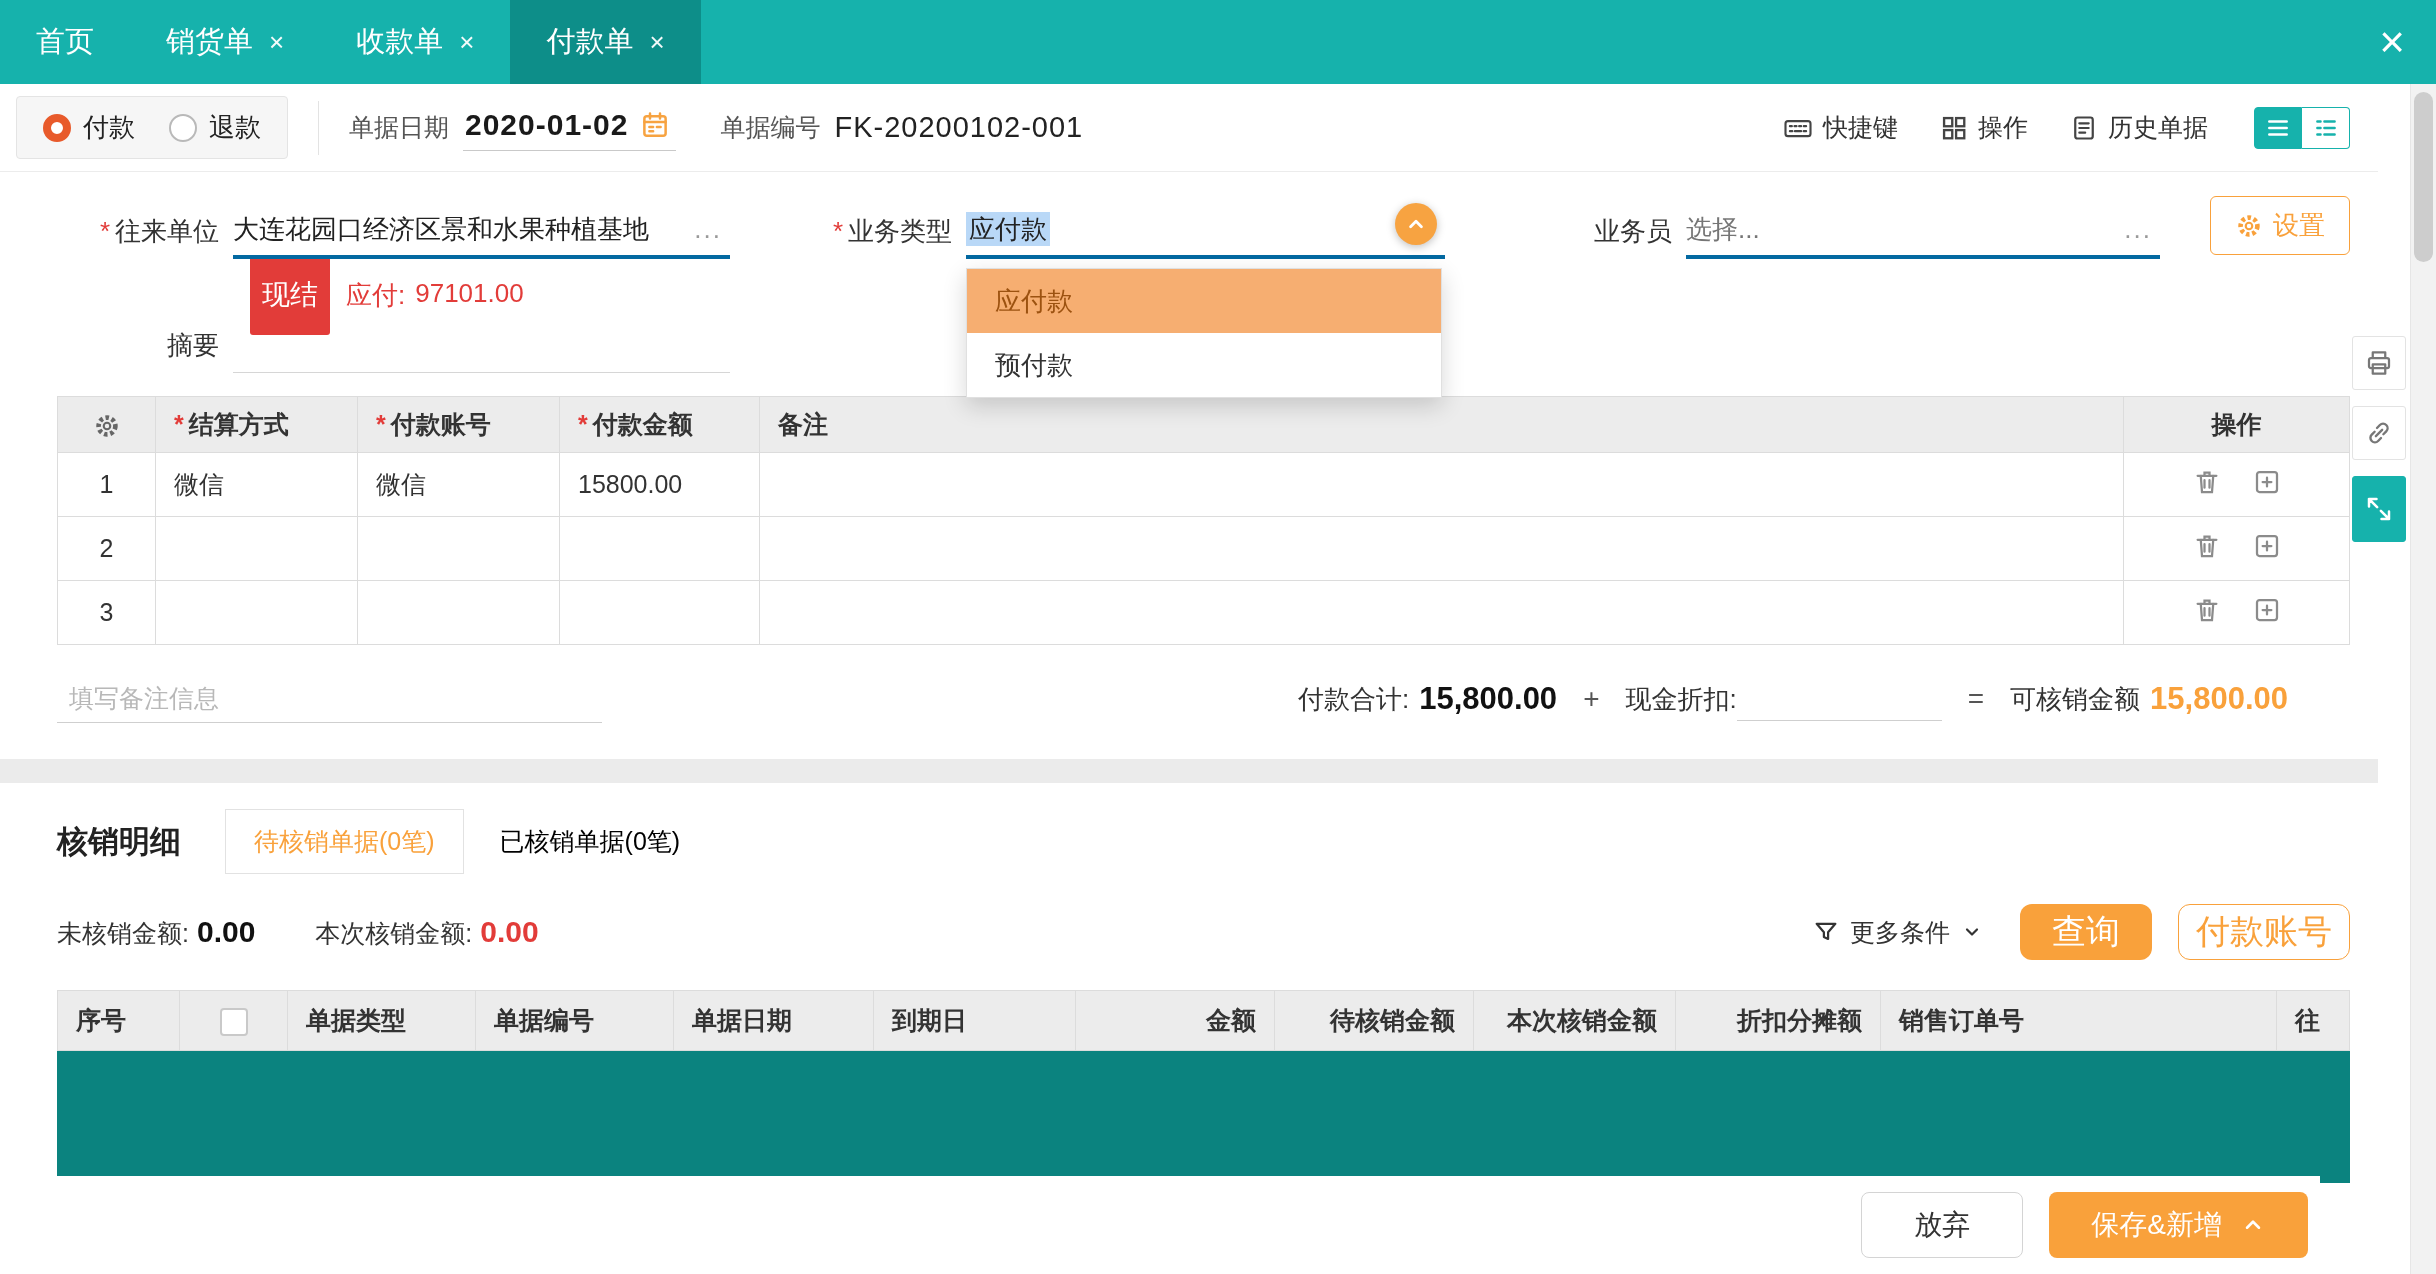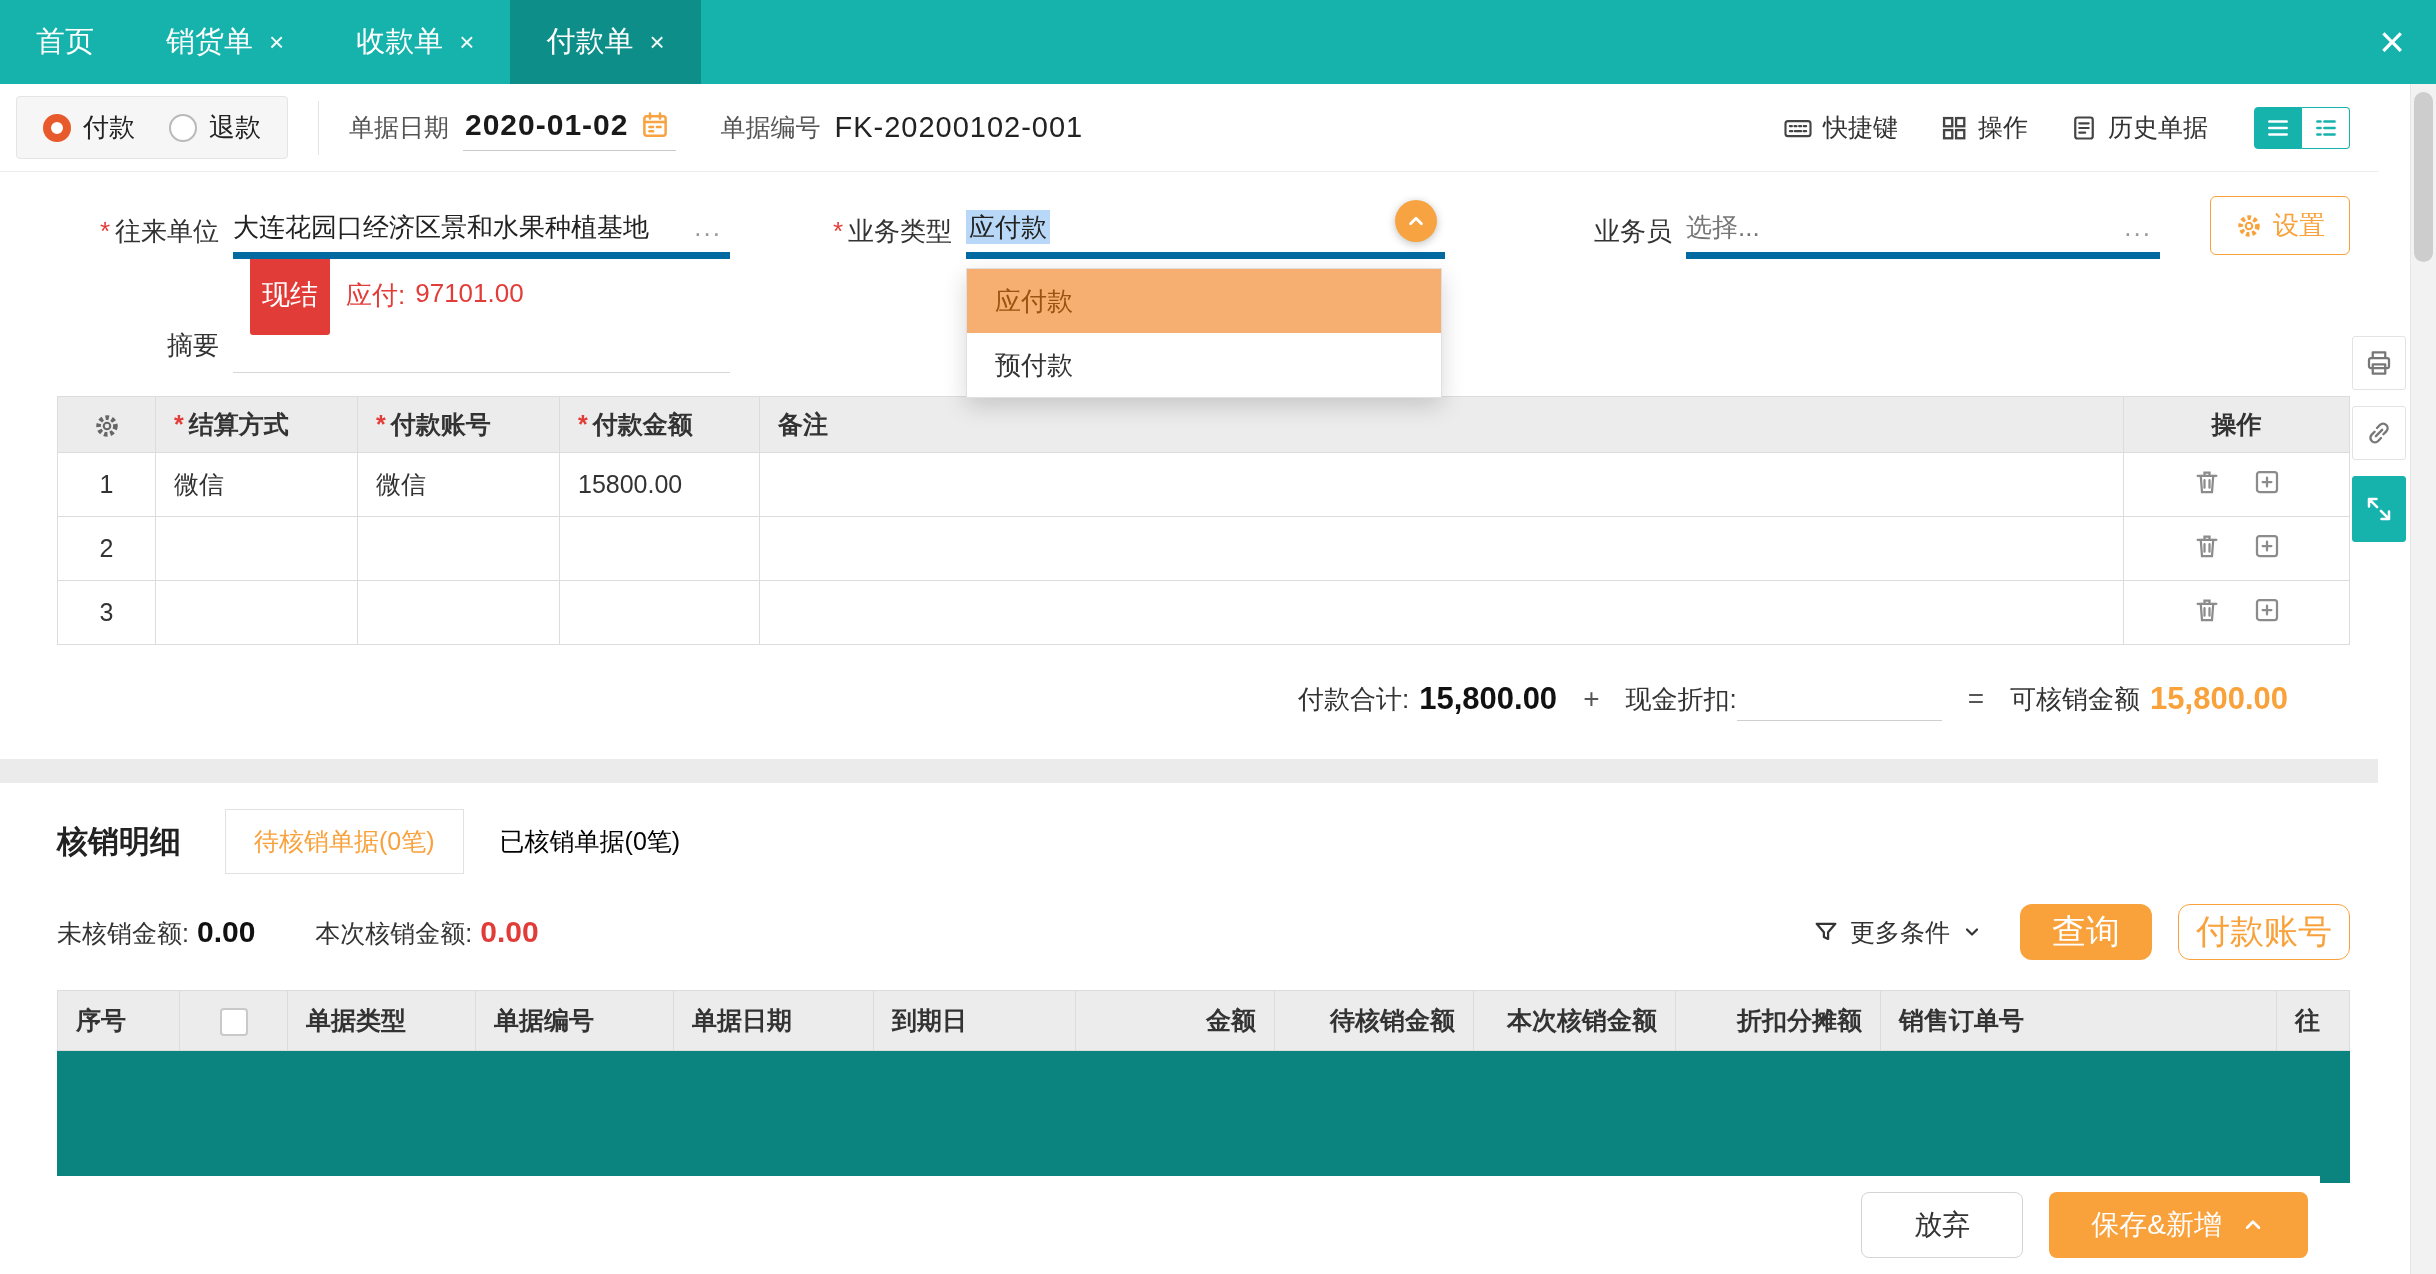--- a/index.html
+++ b/index.html
@@ -37,21 +37,21 @@
   .toggle{width:48px;height:42px;display:flex;align-items:center;justify-content:center;border:1px solid #16b2ac;background:#fff;color:#16b2ac;cursor:pointer}
   .toggle.active{background:#16b2ac;color:#fff}
   .toggle:first-child{border-radius:4px 0 0 4px}
   .toggle:last-child{border-radius:0 4px 4px 0;border-left:none}
 
   
   .form-area{position:relative;height:224px}
   .frow1{display:flex;align-items:flex-end;padding:24px 28px 0 0}
   .flab{width:233px;text-align:right;font-size:26px;color:#333;padding-right:14px;white-space:nowrap;height:56px;display:flex;align-items:center;justify-content:flex-end}
   .req{color:#e23c39;margin-right:5px}
-  .ufield{border-bottom:7px solid #0369a1;display:flex;align-items:center;height:56px;position:relative}
+  .ufield{border-bottom:4px solid #0369a1;display:flex;align-items:center;height:56px;position:relative}
   .f-partner{width:497px}
   .lab-biztype{width:146px;margin-left:90px}
   .f-biztype{width:479px}
   .lab-salesman{margin-left:143px;width:98px}
   .f-salesman{width:474px}
   .fval{font-size:26px;color:#222;flex:1;white-space:nowrap;overflow:hidden}
   .more-btn{color:#999;font-size:26px;letter-spacing:2px;padding:0 8px;cursor:pointer;flex:none}
   .selected-text{background:#b9d8f7;padding:2px 3px;flex:none}
   .circle-btn{position:absolute;right:8px;bottom:10px;width:42px;height:42px;border-radius:50%;background:#f7a341;display:flex;align-items:center;justify-content:center;color:#fff;box-shadow:0 2px 8px rgba(0,0,0,.25);cursor:pointer}
   .settings-btn{margin-left:auto;display:flex;align-items:center;gap:10px;border:1px solid #f9a13b;color:#f9a13b;background:#fff;font-size:26px;padding:11px 24px;border-radius:6px;cursor:pointer;margin-bottom:4px}
@@ -380,20 +380,21 @@
                   </svg>
             </span>
           </span>
         </td>
       </tr>
       </tbody>
     </table>
   </div>
 
   <div class="totals-row">
+    <input class="note-input" placeholder="填写备注信息" style="">
     <span class="spacer"></span>
     <span class="t-label">付款合计:</span>
     <span class="t-value">15,800.00</span>
     <span class="t-op">+</span>
     <span class="t-label">现金折扣:</span>
     <input class="discount-input" style="">
     <span class="t-op">=</span>
     <span class="t-label">可核销金额</span>
     <span class="t-value orange">15,800.00</span>
   </div>

